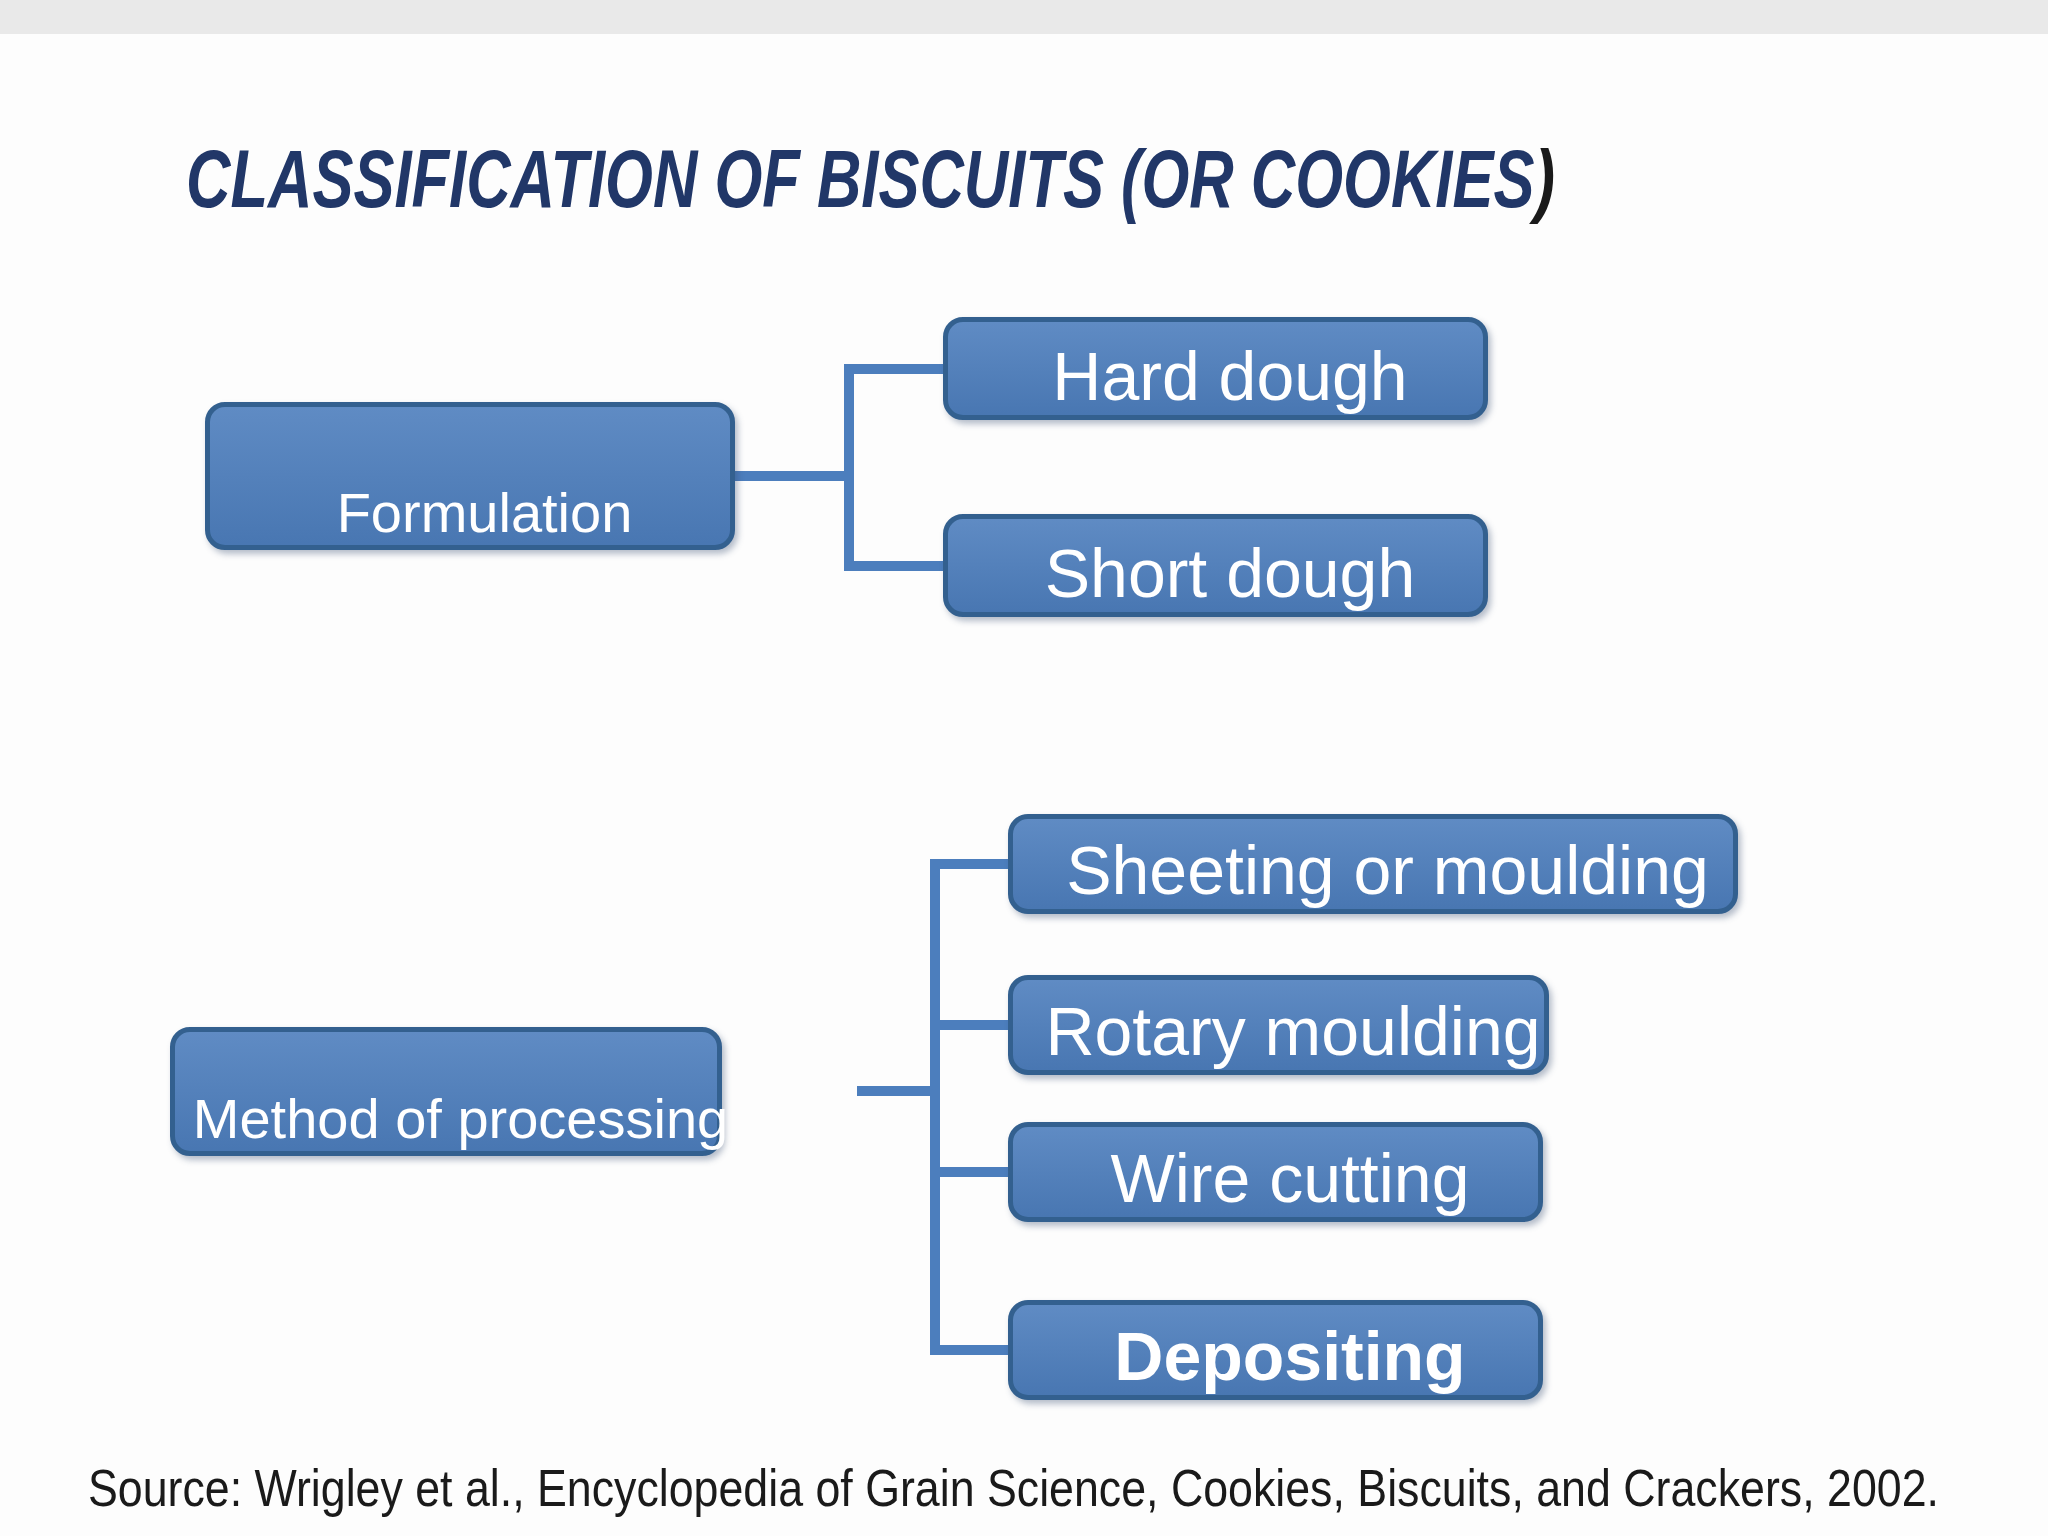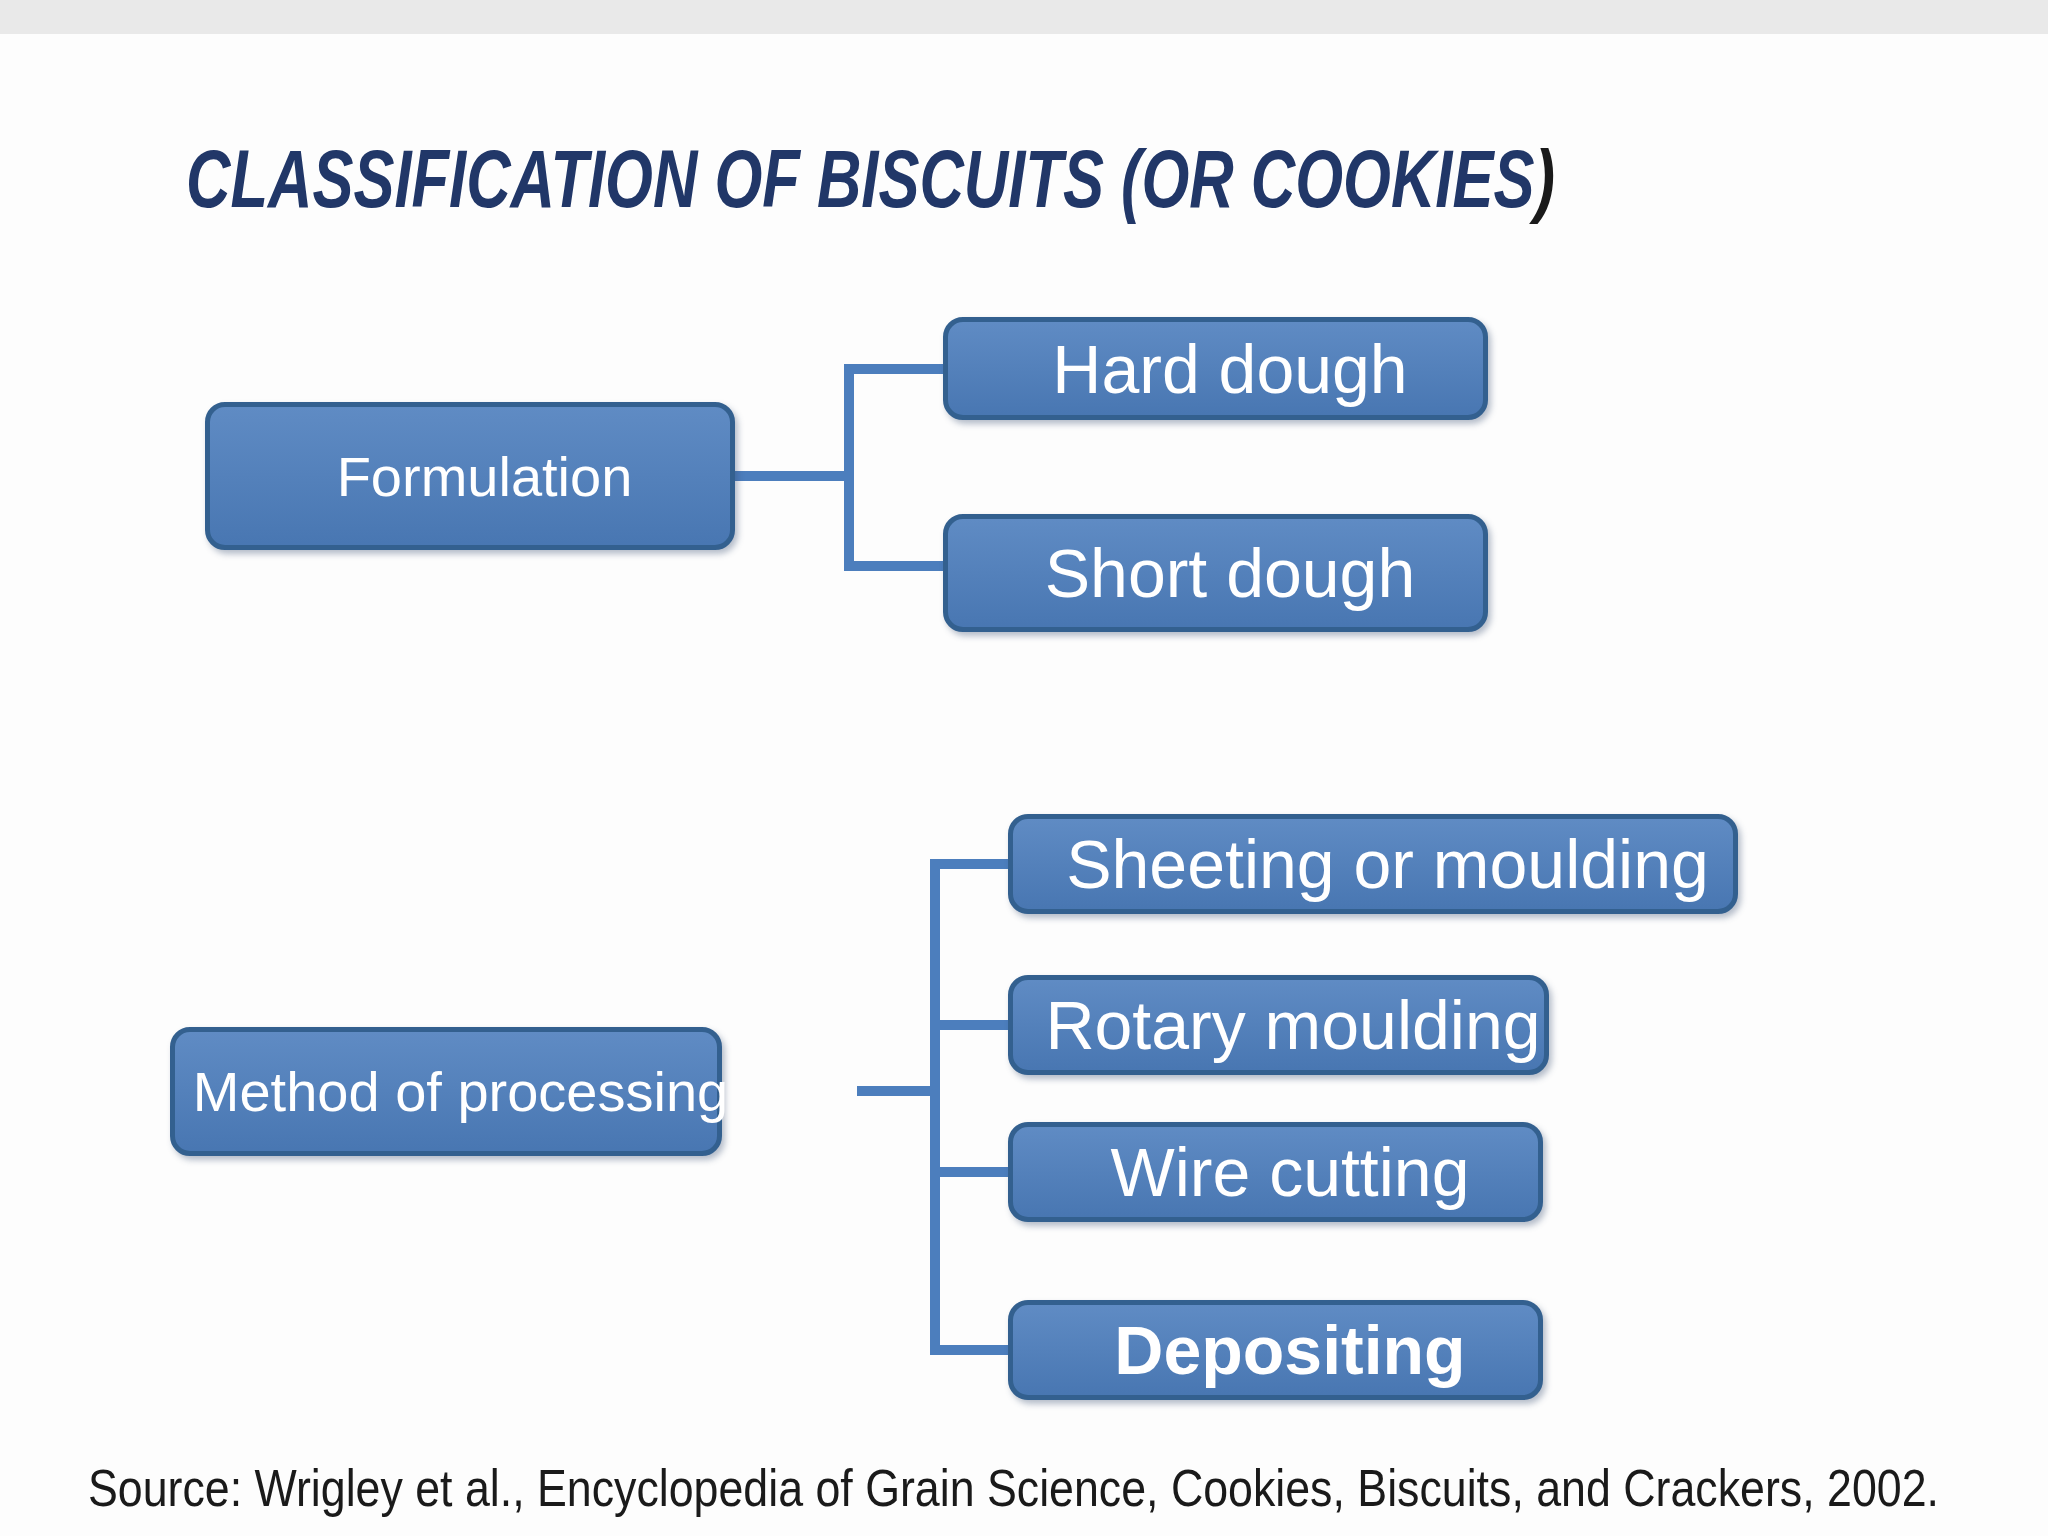--- a/index.html
+++ b/index.html
@@ -20,21 +20,21 @@
   }
   .title .paren{color:var(--source-text);}
   .node{
     position:absolute;
     box-sizing:border-box;
     background:var(--box-fill);
     background-image:linear-gradient(180deg, rgba(255,255,255,0.10), rgba(0,0,0,0.06));
     border:5px solid var(--box-border);
     border-radius:20px;
     box-shadow:3px 4px 6px rgba(45,70,105,0.35);
-    display:flex;align-items:center;justify-content:center;
+    display:flex;align-items:flex-end;justify-content:center;
     color:#ffffff;
     white-space:nowrap;
     padding-left:29px;
   }
   .root-node{font-size:56px;}
   .child-node{font-size:68px;}
   .conn{position:absolute;background:var(--connector);}
   .source{
     position:absolute;left:88px;top:1424px;
     font-size:52px;color:var(--source-text);
@@ -57,21 +57,21 @@
     <div class="conn" style="left:844px;top:330px;width:10px;height:207px;"></div>
     <div class="conn" style="left:844px;top:330px;width:99px;height:10px;"></div>
     <div class="conn" style="left:844px;top:527px;width:99px;height:10px;"></div>
 
     <div class="node root-node" style="left:205px;top:368px;width:530px;height:148px;">
       <span>Formulation</span>
     </div>
     <div class="node child-node" style="left:943px;top:283px;width:545px;height:103px;">
       <span>Hard dough</span>
     </div>
-    <div class="node child-node" style="left:943px;top:480px;width:545px;height:118px;">
+    <div class="node child-node" style="left:943px;top:480px;width:545px;height:103px;">
       <span>Short dough</span>
     </div>
   </div>
 
   <div>
 
     <div class="conn" style="left:857px;top:1052px;width:80px;height:10px;"></div>
     <div class="conn" style="left:930px;top:825px;width:10px;height:496px;"></div>
     <div class="conn" style="left:930px;top:825px;width:78px;height:10px;"></div>
     <div class="conn" style="left:930px;top:986px;width:78px;height:10px;"></div>

